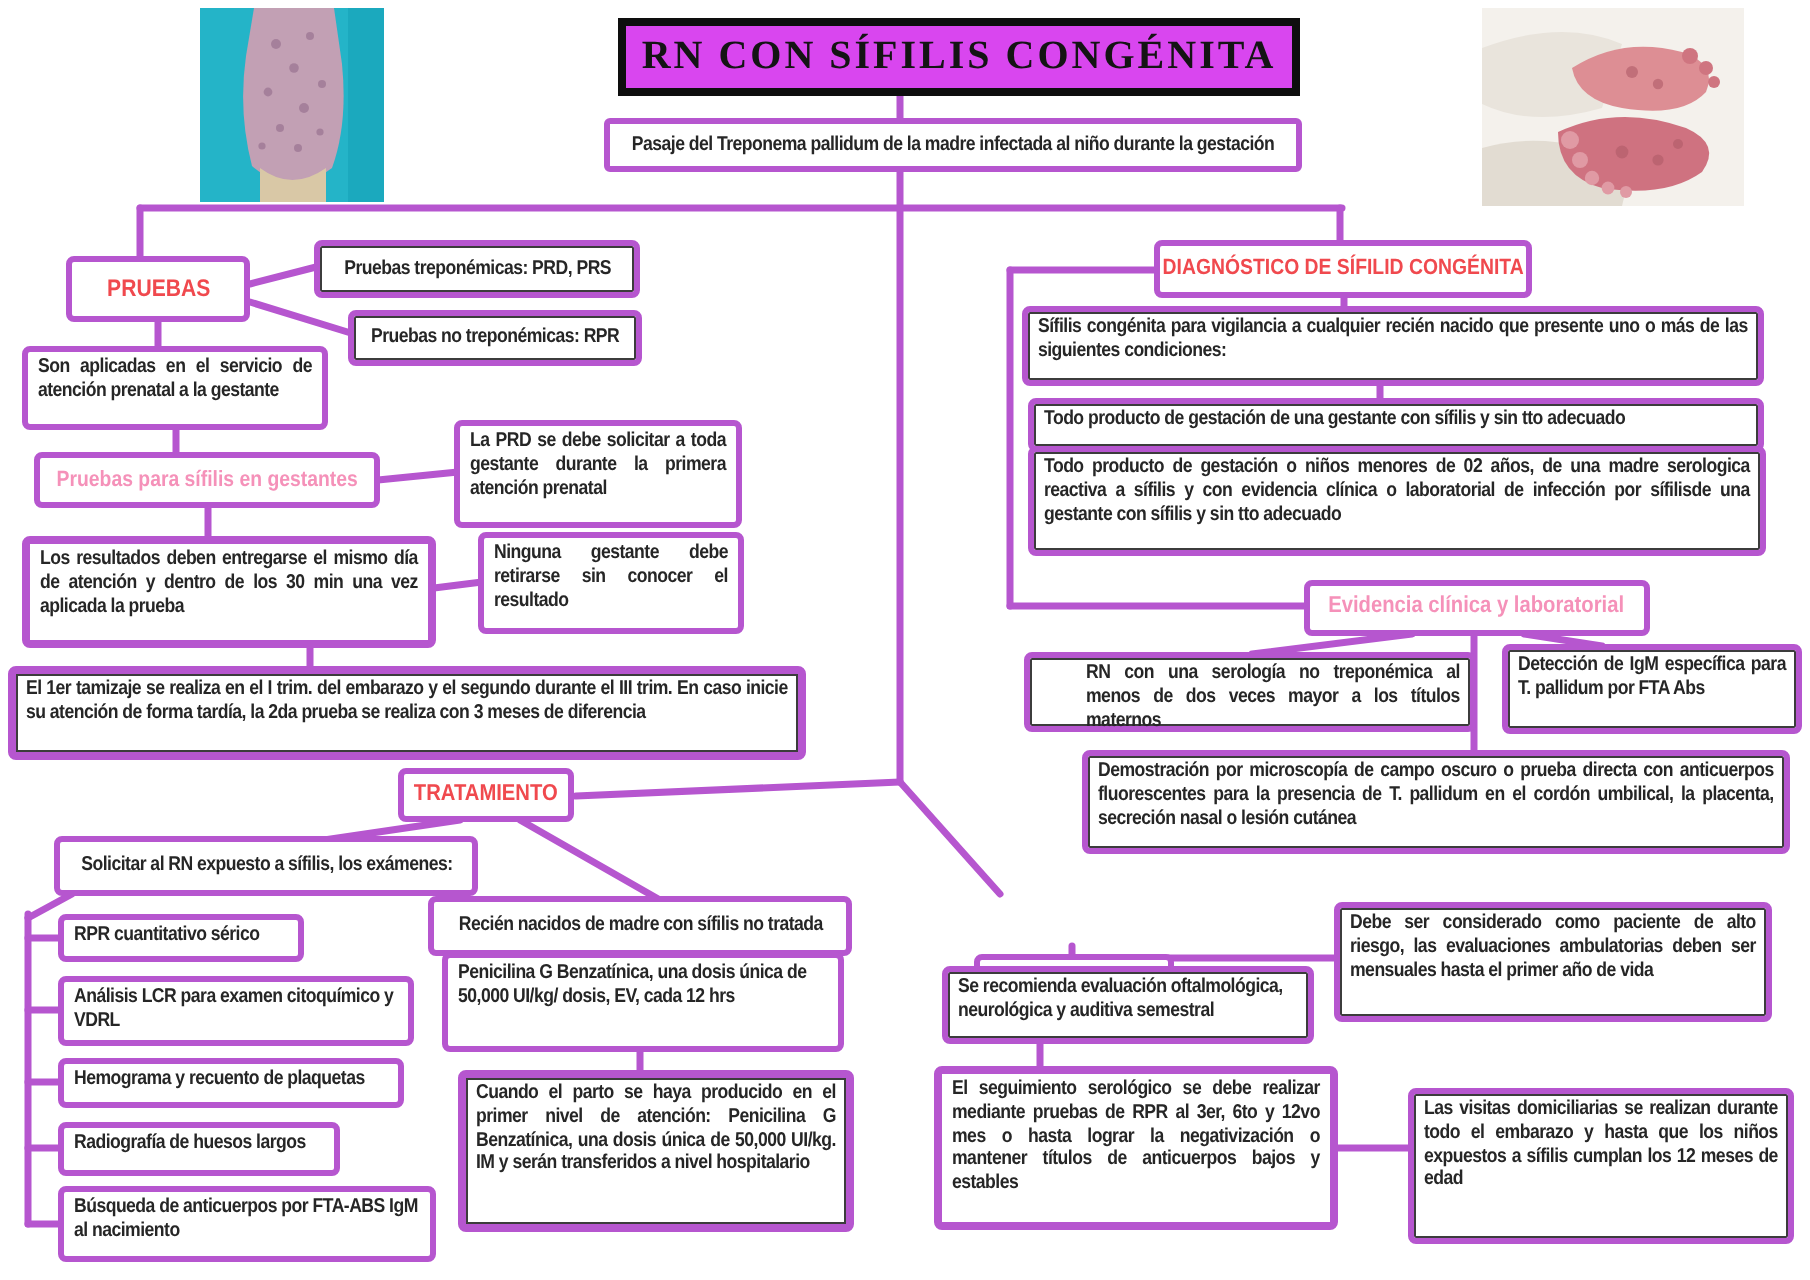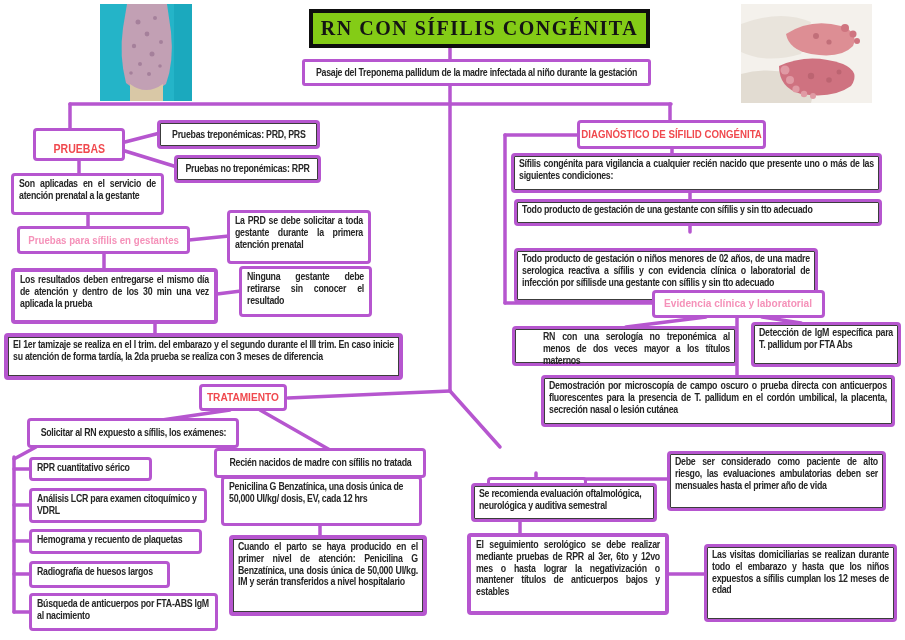--- a/index.html
+++ b/index.html
@@ -20,21 +20,21 @@
   .just .txt{text-align:justify;}
   .ctr{display:flex;align-items:center;justify-content:center;text-align:center;}
   .ctr .txt{width:auto;transform-origin:50% 50%;white-space:nowrap;}
   .hd{display:flex;align-items:center;justify-content:center;text-align:center;
       font-size:12px;letter-spacing:0;}
   .hd .txt{width:auto;transform-origin:50% 50%;white-space:nowrap;}
   .red-hd{color:#f0494e;}
   .pink-hd{color:#f591b9;}
   #title-box{
     position:absolute;left:309px;top:9px;width:341px;height:39px;box-sizing:border-box;
-    background:#84cc16;border:4px solid #0e0e0e;z-index:2;
+    background:#d946ef;border:4px solid #0e0e0e;z-index:2;
     display:flex;align-items:center;justify-content:center;
     font-family:"Liberation Serif",serif;font-weight:bold;font-size:20px;
     letter-spacing:1.5px;color:#141414;
   }
   #subtitle-box{
     position:absolute;left:302px;top:59px;width:349px;height:27px;box-sizing:border-box;
     background:#fff;border:3px solid #b656cf;border-radius:3px;z-index:2;
     display:flex;align-items:center;justify-content:center;
     font-weight:bold;font-size:10px;letter-spacing:-0.3px;color:#262626;
   }
@@ -134,21 +134,21 @@
         <circle cx="88" cy="76" r="2.8"></circle>
         <circle cx="98" cy="68" r="2.5"></circle>
     </g>
   </svg>
 
   <div id="title-box">RN CON SÍFILIS CONGÉNITA</div>
   <div id="subtitle-box">
     <span class="txt">Pasaje del Treponema pallidum de la madre infectada al niño durante la gestación</span>
   </div>
 
-  <div class="nb hd red-hd" style="left:33px;top:128px;width:92px;height:33px;align-items:flex-end;">
+  <div class="nb hd red-hd" style="left:33px;top:128px;width:92px;height:33px;">
     <span class="txt">PRUEBAS</span>
   </div>
   <div class="nb ctr inner" style="left:157px;top:120px;width:163px;height:29px;">
     <span class="txt">Pruebas treponémicas: PRD, PRS</span>
   </div>
   <div class="nb ctr inner" style="left:174px;top:155px;width:147px;height:28px;">
     <span class="txt">Pruebas no treponémicas: RPR</span>
   </div>
   <div class="nb just" style="left:11px;top:173px;width:153px;height:42px;">
     <span class="txt">Son aplicadas en el servicio de atención prenatal a la gestante</span>
@@ -171,21 +171,21 @@
 
   <div class="nb hd red-hd" style="left:577px;top:120px;width:189px;height:29px;font-size:11px;">
     <span class="txt">DIAGNÓSTICO DE SÍFILID CONGÉNITA</span>
   </div>
   <div class="nb just inner" style="left:511px;top:153px;width:371px;height:40px;">
     <span class="txt">Sífilis congénita para vigilancia a cualquier recién nacido que presente uno o más de las siguientes condiciones:</span>
   </div>
   <div class="nb inner" style="left:514px;top:199px;width:368px;height:27px;">
     <span class="txt">Todo producto de gestación de una gestante con sífilis y sin tto adecuado</span>
   </div>
-  <div class="nb just inner" style="left:514px;top:248px;width:304px;height:55px;">
+  <div class="nb just inner" style="left:514px;top:223px;width:369px;height:55px;">
     <span class="txt">Todo producto de gestación o niños menores de 02 años, de una madre serologica reactiva a sífilis y con evidencia clínica o laboratorial de infección por sífilisde una gestante con sífilis y sin tto adecuado</span>
   </div>
   <div class="nb hd pink-hd" style="left:652px;top:290px;width:173px;height:28px;font-size:11.5px;">
     <span class="txt">Evidencia clínica y laboratorial</span>
   </div>
   <div class="nb just inner" style="left:512px;top:326px;width:226px;height:40px;padding-left:28px;">
     <span class="txt">RN con una serología no treponémica al menos de dos veces mayor a los títulos maternos</span>
   </div>
   <div class="nb just inner" style="left:751px;top:322px;width:150px;height:45px;">
     <span class="txt">Detección de IgM específica para T. pallidum por FTA Abs</span>

